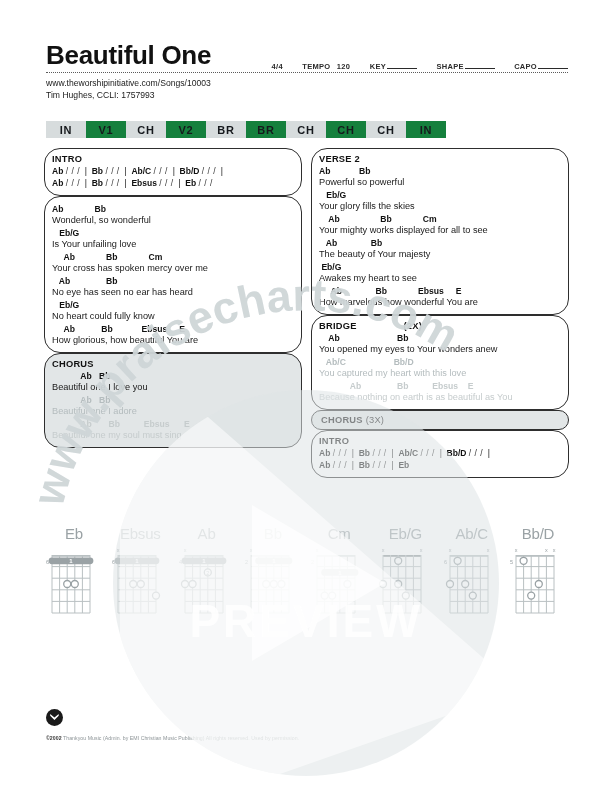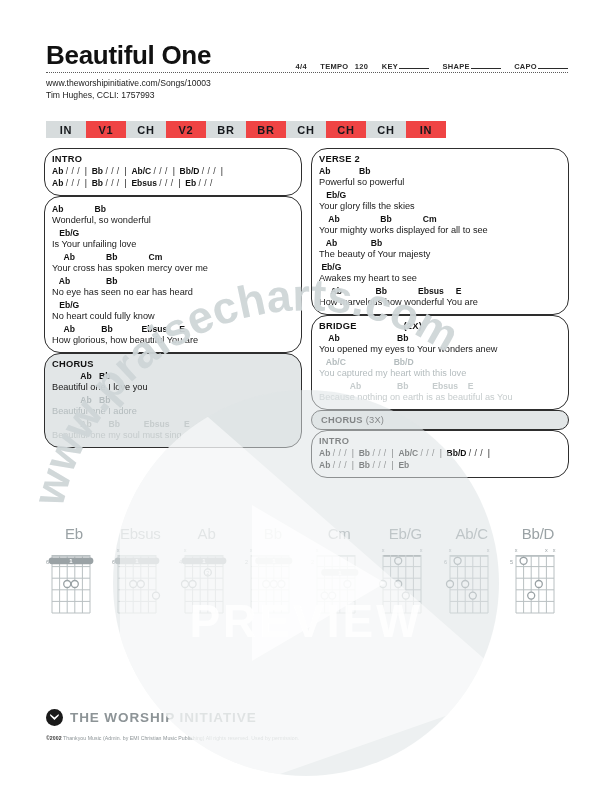--- a/index.html
+++ b/index.html
@@ -30,21 +30,21 @@
   }
   .song-title {
     font-size: 26px; font-weight: bold; letter-spacing: -0.3px;
     line-height: 30px; color: #111;
   }
   .meta-row {
     position: absolute; right: 0; bottom: 3px;
     font-size: 7.5px; font-weight: bold; letter-spacing: 0.3px;
     color: #2a2a2a; white-space: nowrap;
   }
-  .meta-row span.mi { margin-left: 11px; }
+  .meta-row span.mi { margin-left: 17px; }
   .meta-row span.blank {
     display: inline-block; border-bottom: 1.1px solid #2a2a2a;
     width: 30px; height: 7px; margin-left: 1px; vertical-align: baseline;
   }
   .rule {
     position: absolute; left: 46px; top: 72px; width: 522px;
     border-top: 1.6px dotted #5b5b5b; height: 0;
   }
   .credits {
     position: absolute; left: 46px; top: 78px;
@@ -56,21 +56,21 @@
     position: absolute; left: 46px; top: 121px;
     display: flex; height: 17px;
   }
   .nav-cell {
     width: 40px; height: 17px;
     display: flex; align-items: center; justify-content: center;
     font-size: 11px; font-weight: bold; letter-spacing: 0.8px;
     color: #15181c;
   }
   .nav-cell.shade { background: #d7dcdd; }
-  .nav-cell.plain { background: #ef4444; }
+  .nav-cell.plain { background: #15803d; }
 
   
   .col-left  { position: absolute; left: 44px;  top: 148px; width: 258px; }
   .col-right { position: absolute; left: 311px; top: 148px; width: 258px; }
 
   .box {
     border: 1.1px solid #2e2e2e;
     border-radius: 16px;
     background: #ffffff;
     padding: 5px 7px 6px 7px;
@@ -520,19 +520,18 @@
             <line x1="46" y1="12" x2="46" y2="70" stroke="#b9c0c2" stroke-width="1"></line>
             <circle cx="15.6" cy="17.8" r="3.5" fill="#ffffff" stroke="#9aa2a5" stroke-width="1.3"></circle>
             <circle cx="30.799999999999997" cy="41" r="3.5" fill="#ffffff" stroke="#9aa2a5" stroke-width="1.3"></circle>
             <circle cx="23.2" cy="52.6" r="3.5" fill="#ffffff" stroke="#9aa2a5" stroke-width="1.3"></circle>
           </svg></div>
       </div>
     </div>
 
   <div class="footer-logo">
     <div class="logo-mark"></div>
-    <div class="logo-text">THE WORSHIP INITIATIVE</div>
   </div>
   <div class="copyright">
     <b>©2002</b><span> Thankyou Music (Admin. by EMI Christian Music Publishing) All rights reserved. Used by permission.</span>
   </div>
 
 </div>
 
 </body></html>

